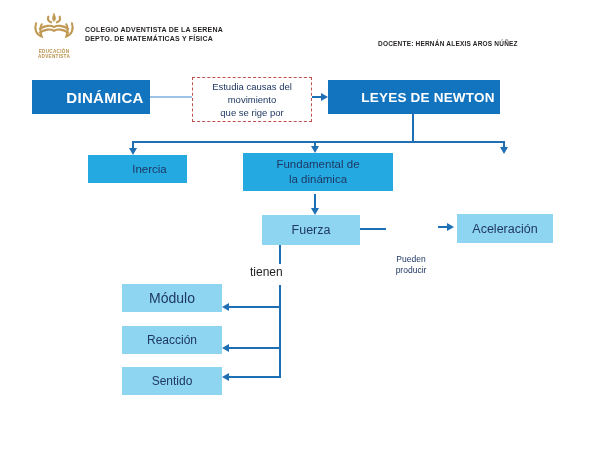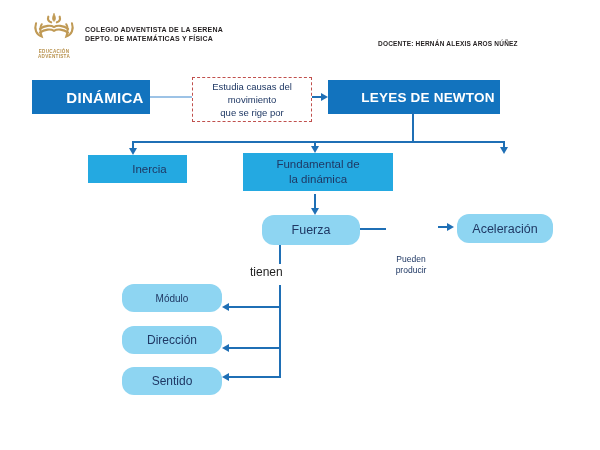--- a/index.html
+++ b/index.html
@@ -9,31 +9,31 @@
   }
   
   .logo{position:absolute;left:27px;top:11px;width:54px;text-align:center;}
   .logo-caption{font-size:4.6px;line-height:5.2px;color:var(--logo-gold);font-weight:bold;letter-spacing:.3px;}
   .school{position:absolute;left:85px;top:25px;font-size:7px;font-weight:bold;color:#231f20;line-height:9px;letter-spacing:.2px;}
   .teacher{position:absolute;left:378px;top:40px;font-size:6.5px;font-weight:bold;color:#231f20;letter-spacing:.2px;}
   
   .box{position:absolute;display:flex;flex-direction:column;align-items:center;justify-content:center;text-align:center;box-sizing:border-box;}
   .primary{background:var(--box-primary);color:#fff;font-weight:bold;padding-left:28px;}
   .secondary{background:var(--box-secondary);color:var(--text-navy);}
-  .tertiary{background:var(--box-tertiary);color:var(--text-navy);border-radius:12px;}
+  .tertiary{background:var(--box-tertiary);color:var(--text-navy);}
   .b-dinamica{left:32px;top:80px;width:118px;height:34px;font-size:15px;letter-spacing:.3px;}
   .b-leyes{left:328px;top:80px;width:172px;height:34px;font-size:13.5px;letter-spacing:.2px;}
   .b-estudia{left:192px;top:77px;width:120px;height:45px;border:1.6px dashed var(--dashed-border);
              background:#fff;color:var(--text-navy);font-size:9.5px;line-height:13px;text-align:center;}
   .b-inercia{left:88px;top:155px;width:99px;height:28px;font-size:11.5px;padding-left:24px;}
   .b-fundamental{left:243px;top:153px;width:150px;height:38px;font-size:11.5px;line-height:15px;}
   .b-accion{left:428px;top:154px;width:145px;height:29px;font-size:11.5px;}
   .b-fuerza{left:262px;top:215px;width:98px;height:30px;font-size:12.5px;}
   .b-aceleracion{left:457px;top:214px;width:96px;height:29px;font-size:12.5px;}
-  .b-modulo{left:122px;top:284px;width:100px;height:28px;font-size:10px;}
+  .b-modulo{left:122px;top:284px;width:100px;height:28px;font-size:14px;}
   .b-direccion{left:122px;top:326px;width:100px;height:28px;font-size:12px;}
   .b-sentido{left:122px;top:367px;width:100px;height:28px;font-size:12px;}
   
   .lbl-pueden{position:absolute;left:384px;top:218px;width:54px;text-align:center;
               font-size:8.5px;line-height:11px;color:var(--text-navy);margin-top:36px;}
   .lbl-tienen{position:absolute;left:250px;top:265px;width:60px;text-align:left;
               font-size:12px;color:#1f1f1f;}
   
   .ln{position:absolute;background:var(--connector);}
   .ln-light{position:absolute;background:var(--connector-light);}
@@ -142,19 +142,19 @@
   <div class="ln" style="left:229px;top:347px;width:52px;height:2px;"></div>
   <div class="tri tri-l" style="left:222px;top:343.5px;"></div>
 
   <div class="ln" style="left:229px;top:376px;width:52px;height:2px;"></div>
   <div class="tri tri-l" style="left:222px;top:372.5px;"></div>
 
   <div class="box tertiary b-modulo">
     <span>Módulo</span>
   </div>
   <div class="box tertiary b-direccion">
-    <span>Dirección</span>
+    <span>Reacción</span>
   </div>
   <div class="box tertiary b-sentido">
     <span>Sentido</span>
   </div>
 
 </div>
 
 </body></html>

